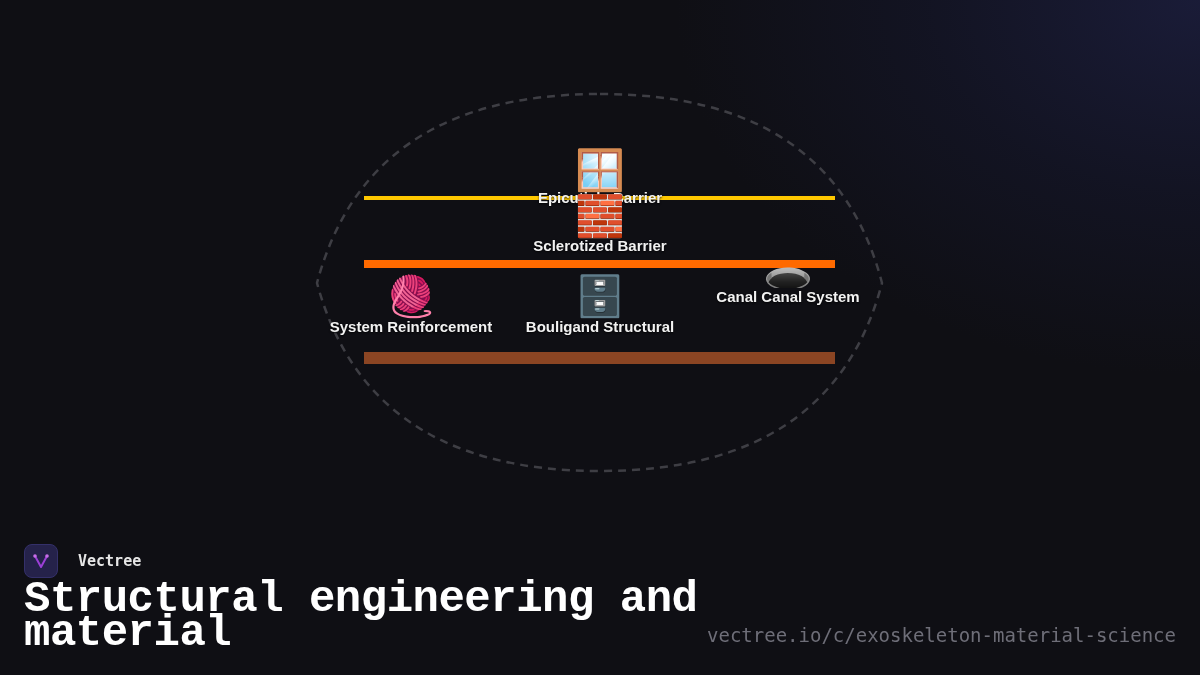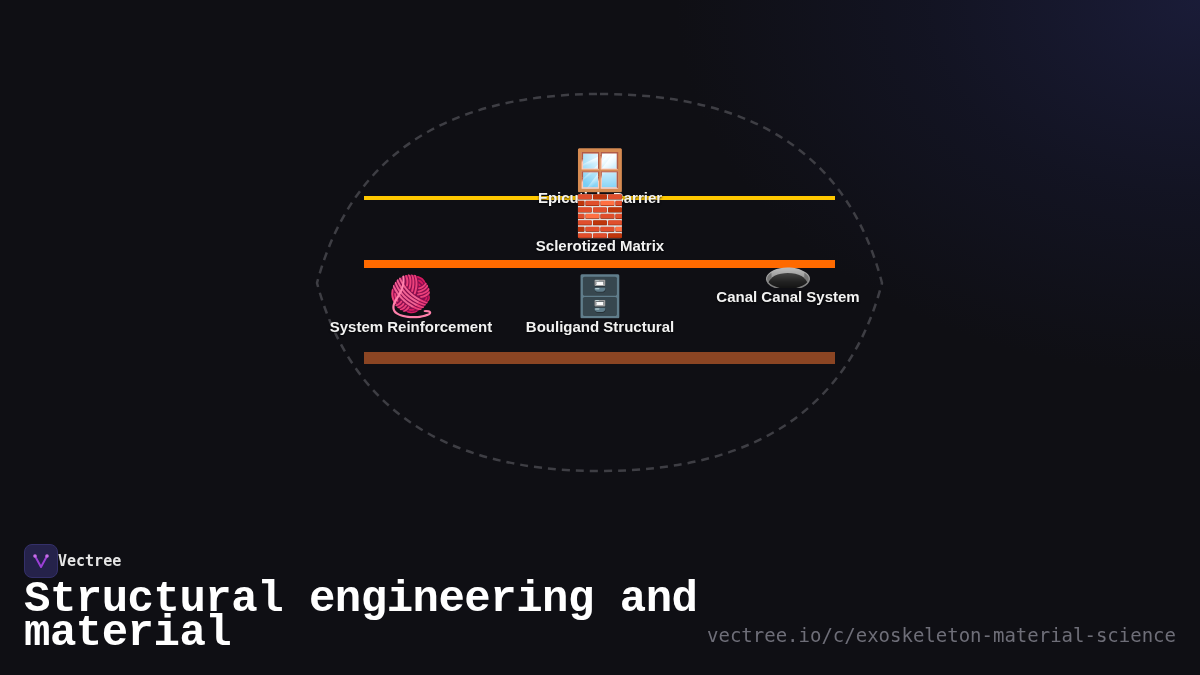--- a/index.html
+++ b/index.html
@@ -19,21 +19,21 @@
   .diagram { position:absolute; left:0; top:0; width:1200px; height:520px; }
   .diagram svg.frame { position:absolute; left:0; top:0; }
   .layer-bar { position:absolute; left:364px; width:471px; }
   .node { position:absolute; display:flex; flex-direction:column; align-items:center; transform:translateX(-50%); }
   .node .emoji { font-size:40px; line-height:44px; height:44px; }
   .node .label {
     font-family:"Liberation Sans", sans-serif;
     font-weight:bold; font-size:15px; color:#f2f2f2;
     white-space:nowrap; text-shadow:0 1px 2px rgba(0,0,0,0.8);
   }
-  .footer-brand { position:absolute; left:24px; top:544px; display:flex; align-items:center; gap:0; }
+  .footer-brand { position:absolute; left:24px; top:544px; display:flex; align-items:center; gap:20px; }
   .logo {
     width:34px; height:34px; border-radius:8px;
     background:#25224a; border:1px solid #34306a;
     display:flex; align-items:center; justify-content:center;
   }
   .brand-name { font-family:"DejaVu Sans Mono", monospace; font-size:15px; font-weight:bold; color:#e6e6e6; }
   .title {
     position:absolute; left:24px; top:582px; width:800px;
     font-family:"Liberation Mono", monospace; font-weight:bold;
     font-size:44px; line-height:34px; color:#ffffff; letter-spacing:-0.5px;
@@ -57,21 +57,21 @@
   <div class="layer-bar" style="top:260px;height:8px;background:#ff6a00;"></div>
   <div class="layer-bar" style="top:352px;height:12px;background:#8b4523;"></div>
 
   <div class="node" style="left:600px;top:148px;">
     <span class="emoji">🪟</span>
     <span class="label" style="margin-top:-3px;">Epicuticle Barrier</span>
   </div>
 
   <div class="node" style="left:600px;top:194px;">
     <span class="emoji">🧱</span>
-    <span class="label" style="margin-top:-1px;">Sclerotized Matrix</span>
+    <span class="label" style="margin-top:-1px;">Sclerotized Barrier</span>
   </div>
 
   <div class="node" style="left:411px;top:274px;">
     <span class="emoji">🧶</span>
     <span class="label">System Reinforcement</span>
   </div>
 
   <div class="node" style="left:600px;top:274px;">
     <span class="emoji">🗄️</span>
     <span class="label">Bouligand Structural</span>

